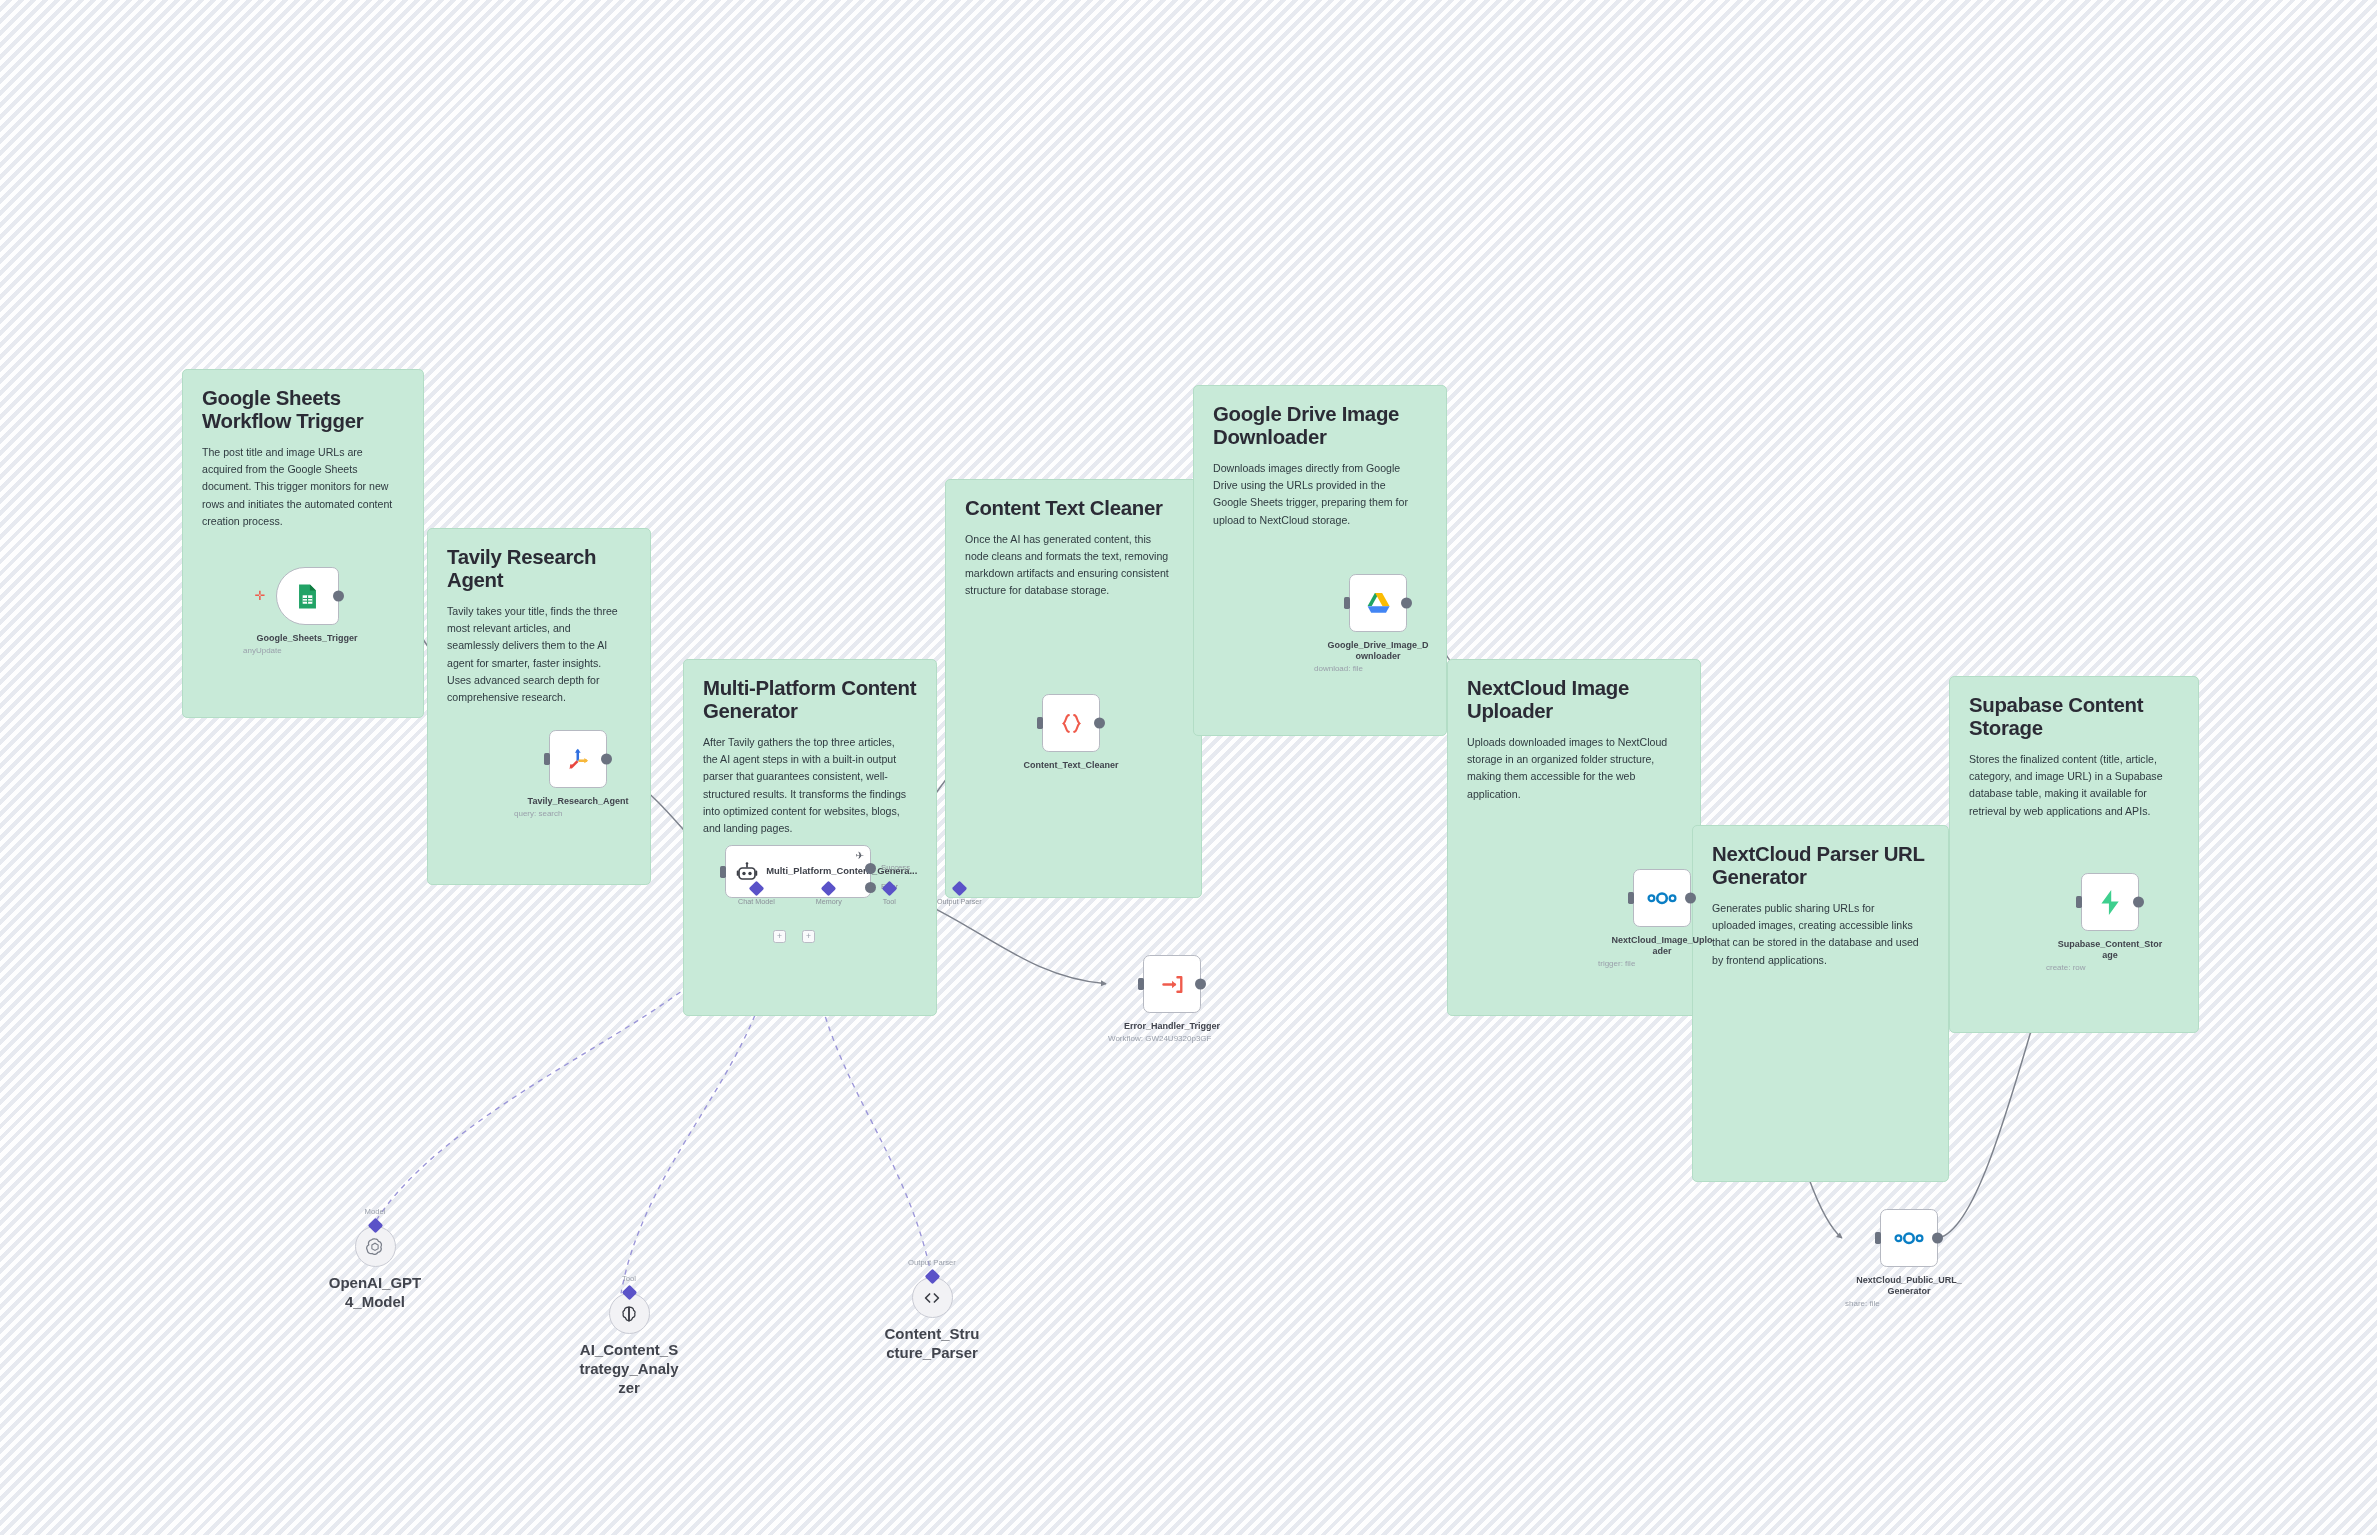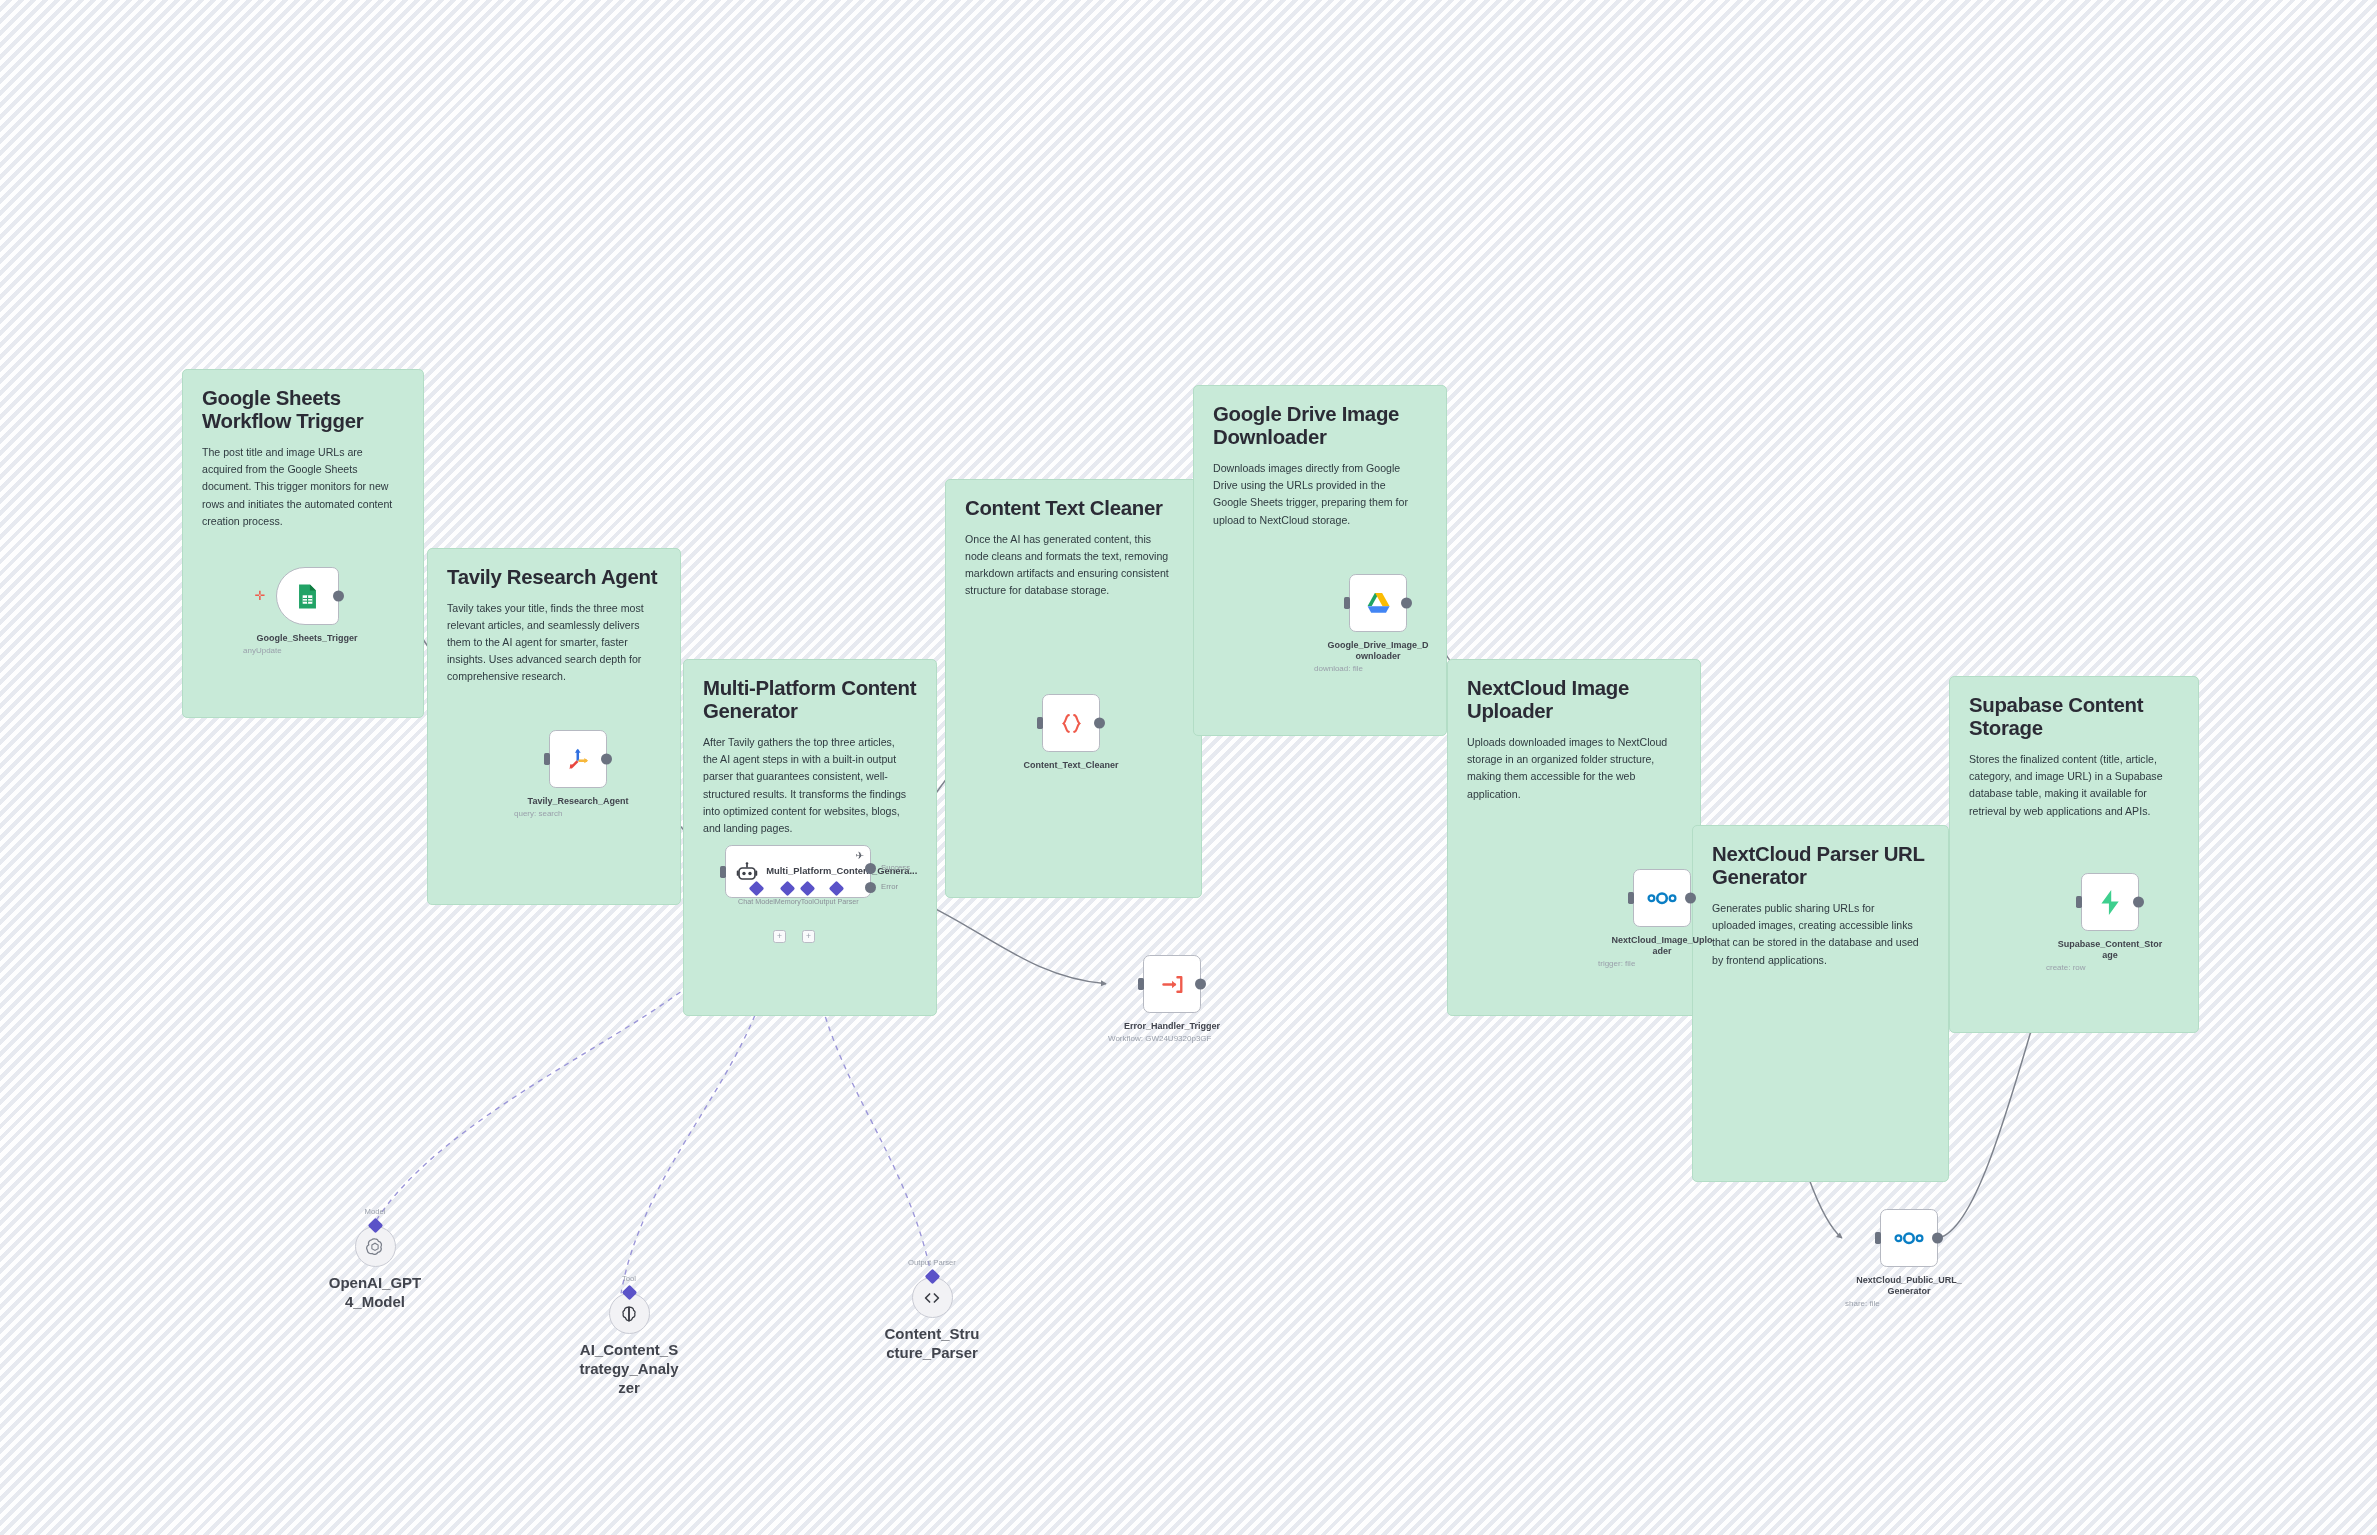--- a/index.html
+++ b/index.html
@@ -176,20 +176,21 @@
   }
 
   
   .agent-ports {
     position: absolute;
     left: 0; bottom: -8.5px;
     width: 100%;
     display: flex;
     justify-content: space-between;
     padding: 0 12px;
+    gap: 41px;
   }
   .agent-port { display: flex; flex-direction: column; align-items: center; }
   .agent-port .diamond { margin-bottom: 0; }
   .agent-port-label {
     margin-top: 2.6px;
     font-size: 7.2px;
     color: #8b9099;
     white-space: nowrap;
   }
   .agent-title {
@@ -255,21 +256,21 @@
       <path d="M915,1070 L915,1105"></path>
       <path d="M950,1070 L950,1105"></path>
     </g>
   </svg>
 
   <div class="sticky" style="left:182px; top:369px; width:242px; height:349px;">
     <p class="sticky-title">Google Sheets Workflow Trigger</p>
     <p class="sticky-body">The post title and image URLs are acquired from the Google Sheets document. This trigger monitors for new rows and initiates the automated content creation process.</p>
   </div>
 
-  <div class="sticky" style="left:427px; top:528px; width:254px; height:357px;margin-top:20px;">
+  <div class="sticky" style="left:427px; top:528px; width:224px; height:357px;">
     <p class="sticky-title">Tavily Research Agent</p>
     <p class="sticky-body">Tavily takes your title, finds the three most relevant articles, and seamlessly delivers them to the AI agent for smarter, faster insights. Uses advanced search depth for comprehensive research.</p>
   </div>
 
   <div class="sticky" style="left:683px; top:659px; width:254px; height:357px;">
     <p class="sticky-title">Multi-Platform Content Generator</p>
     <p class="sticky-body">After Tavily gathers the top three articles, the AI agent steps in with a built-in output parser that guarantees consistent, well-structured results. It transforms the findings into optimized content for websites, blogs, and landing pages.</p>
   </div>
 
   <div class="sticky" style="left:945px; top:479px; width:257px; height:419px;">

